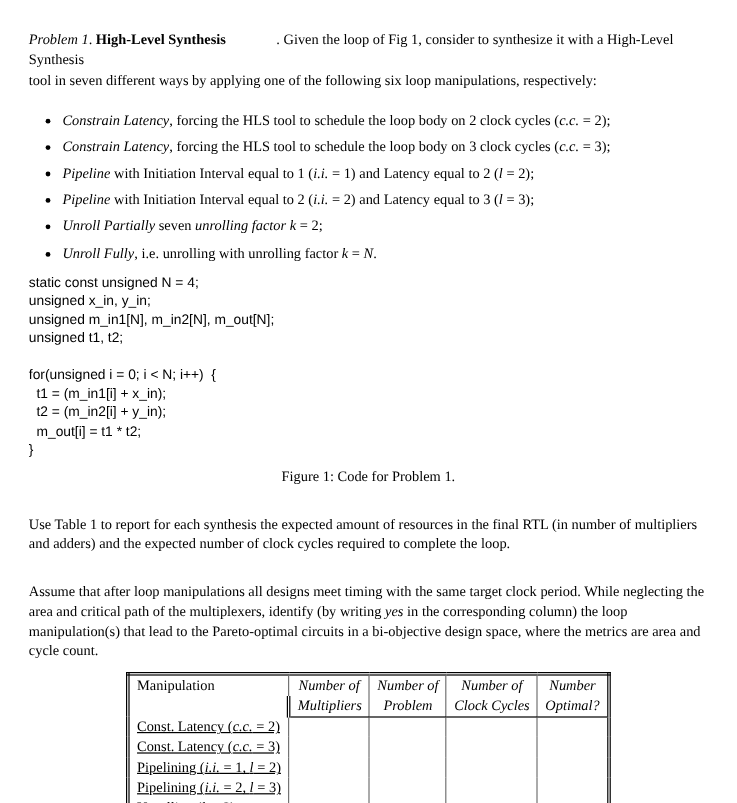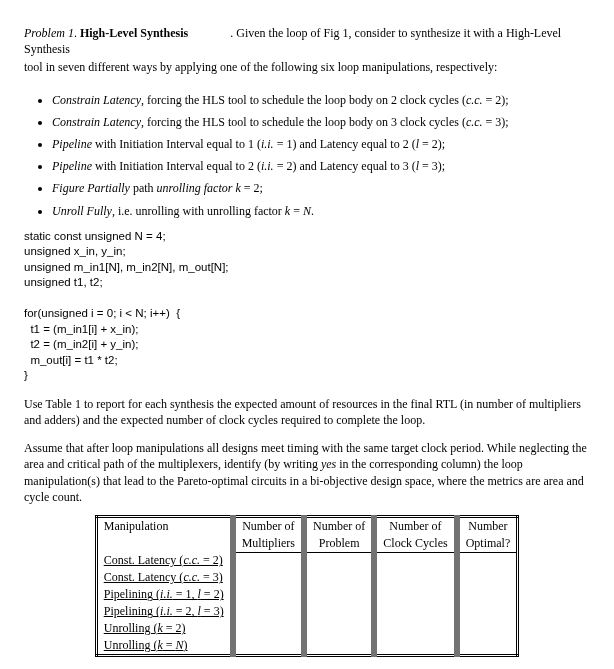--- a/index.html
+++ b/index.html
@@ -37,36 +37,36 @@
     font-size: 11.5px;
     line-height: 1.35;
     margin: 6px 0 2px 0;
     white-space: pre;
   }
   .figcaption, .tabcaption {
     text-align: center;
     margin: 6px 0 12px 0;
   }
   .paragraph {
-    margin: 12px 0 10px 0;
+    margin: 24px 0 10px 0;
     line-height: 1.35;
   }
   .table-wrap {
     width: 100%;
     display: flex;
     justify-content: center;
     margin-top: 4px;
   }
   table.ptable {
     border-collapse: collapse;
     font-size: 12px;
   }
   table.ptable th, table.ptable td {
     border-left: 1px solid #000;
-    border-right: 6px solid #737373;
+    border-right: 1px solid #737373;
     padding: 1px 6px 1px 6px;
     text-align: left;
     vertical-align: top;
     white-space: nowrap;
   }
   table.ptable th {
     font-weight: normal;
   }
   
   table.ptable th:first-child, table.ptable td:first-child {
@@ -80,20 +80,21 @@
     border-top: 3px double #000;
   }
   table.ptable tr.head-bottom th {
     border-bottom: 1px solid #000;
   }
   table.ptable tr.bot-rule td {
     border-bottom: 3px double #000;
   }
   table.ptable th.center, table.ptable td.center {
     text-align: center;
+    font-style: italic;
   }
   .nowrap { white-space: nowrap; text-decoration: underline; }
 </style>
 </head>
 <body>
 
 <div class="page">
 
   <div class="problem-heading">
     <span class="i">Problem</span>
@@ -111,38 +112,39 @@
     <li>
       <span class="i">Constrain Latency</span><span>, forcing the HLS tool to schedule the loop body on 3 clock cycles (</span><span class="i">c.c.</span><span> = 3);</span>
     </li>
     <li>
       <span class="i">Pipeline</span><span> with Initiation Interval equal to 1 (</span><span class="i">i.i.</span><span> = 1) and Latency equal to 2 (</span><span class="i">l</span><span> = 2);</span>
     </li>
     <li>
       <span class="i">Pipeline</span><span> with Initiation Interval equal to 2 (</span><span class="i">i.i.</span><span> = 2) and Latency equal to 3 (</span><span class="i">l</span><span> = 3);</span>
     </li>
     <li>
-      <span class="i">Figure Partially</span><span> path </span><span class="i">unrolling factor</span><span> </span><span class="i">k</span><span> = 2;</span>
+      <span class="i">Unroll Partially</span><span> seven </span><span class="i">unrolling factor</span><span> </span><span class="i">k</span><span> = 2;</span>
     </li>
     <li>
       <span class="i">Unroll Fully</span><span>, i.e. unrolling with unrolling factor </span><span class="i">k</span><span> = </span><span class="i">N</span><span>.</span>
     </li>
   </ul>
 
   <pre class="code">static const unsigned N = 4;
 unsigned x_in, y_in;
 unsigned m_in1[N], m_in2[N], m_out[N];
 unsigned t1, t2;
 
 for(unsigned i = 0; i &lt; N; i++)  {
   t1 = (m_in1[i] + x_in);
   t2 = (m_in2[i] + y_in);
   m_out[i] = t1 * t2;
 }</pre>
 
+  <div class="figcaption">Figure 1: Code for Problem 1.</div>
 
   <div class="paragraph">Use Table 1 to report for each synthesis the expected amount of resources in the final RTL (in number of multipliers and adders) and the expected number of clock cycles required to complete the loop.</div>
 
   <div class="paragraph">
     <span>Assume that after loop manipulations all designs meet timing with the same target clock period. While neglecting the area and critical path of the multiplexers, identify (by writing </span><span class="i">yes</span><span> in the corresponding column) the loop manipulation(s) that lead to the Pareto-optimal circuits in a bi-objective design space, where the metrics are area and cycle count.</span>
   </div>
 
   <div class="table-wrap">
     <table class="ptable">
       <tbody>

